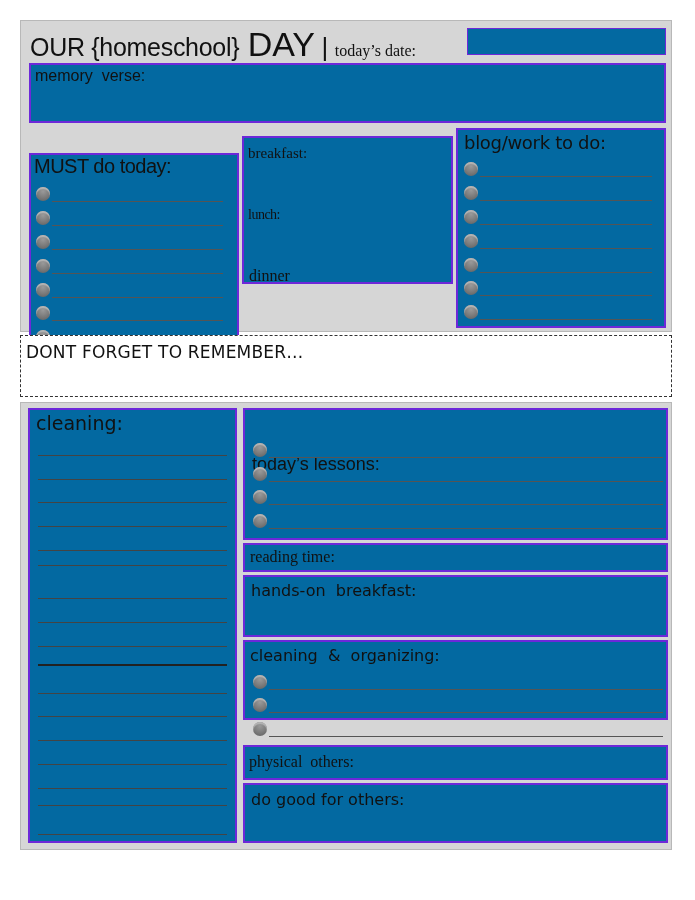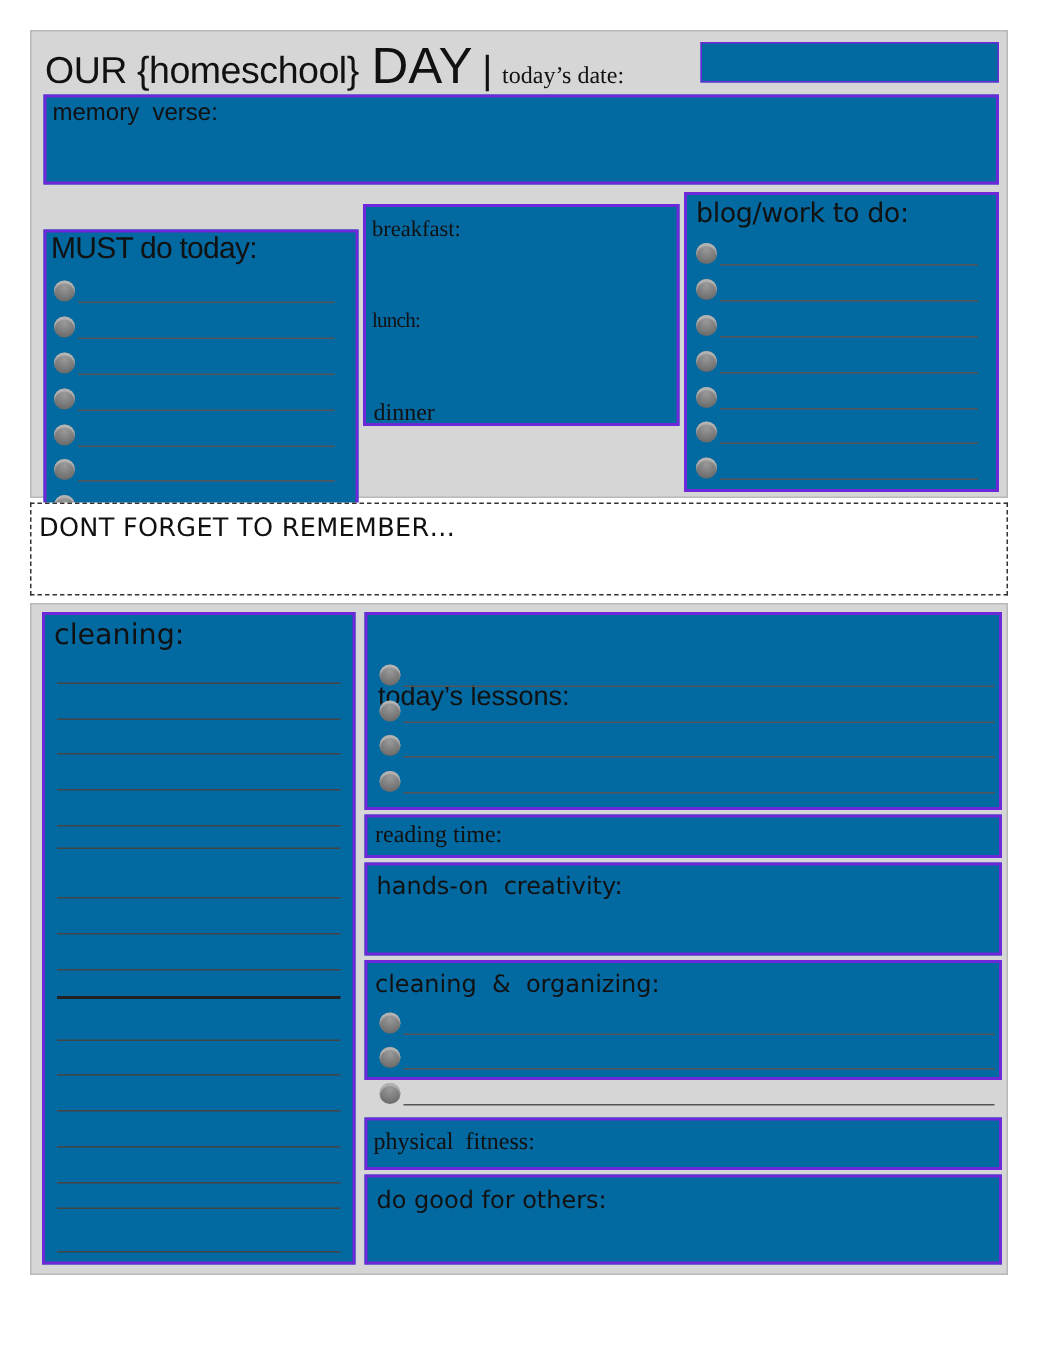--- a/index.html
+++ b/index.html
@@ -152,38 +152,38 @@
       <span class="dot"></span>
       <span class="uline"></span>
     </div>
 </div>
 
 <div class="box" style="left:243px; top:543px; width:425px; height:29px;">
   <span class="serif abs" style="left:5px; top:3px; font-size:16px;">reading time:</span>
 </div>
 
 <div class="box" style="left:243px; top:575px; width:425px; height:62px;">
-  <span class="wide abs" style="left:6px; top:4px; font-size:16px; white-space:pre;">hands-on  creativity:</span>
+  <span class="wide abs" style="left:6px; top:4px; font-size:16px; white-space:pre;">hands-on  breakfast:</span>
 </div>
 
 <div class="box" style="left:243px; top:640px; width:425px; height:80px;">
   <span class="wide abs" style="left:5px; top:4px; font-size:16px; white-space:pre;">cleaning  &amp;  organizing:</span>
   <div class="bullet-row" style="left:8px; top:32px; width:410px;">
       <span class="dot"></span>
       <span class="uline"></span>
     </div>
   <div class="bullet-row" style="left:8px; top:55px; width:410px;">
       <span class="dot"></span>
       <span class="uline"></span>
     </div>
   <div class="bullet-row" style="left:8px; top:79px; width:410px;">
       <span class="dot"></span>
       <span class="uline"></span>
     </div>
 </div>
 
 <div class="box" style="left:243px; top:745px; width:425px; height:35px;">
-  <span class="serif abs" style="left:4px; top:6px; font-size:16px; white-space:pre;">physical  fitness:</span>
+  <span class="serif abs" style="left:4px; top:6px; font-size:16px; white-space:pre;">physical  others:</span>
 </div>
 
 <div class="box" style="left:243px; top:783px; width:425px; height:60px;">
   <span class="wide abs" style="left:6px; top:5px; font-size:16px;">do good for others:</span>
 </div>
 
 </body></html>

